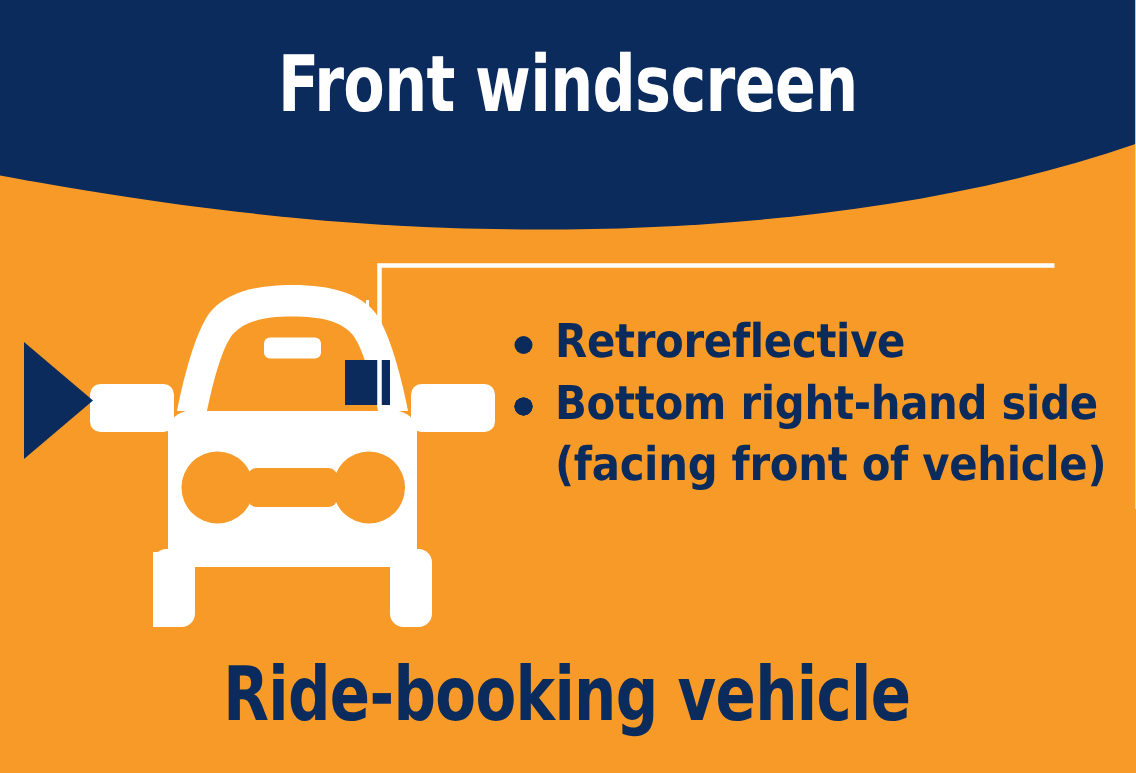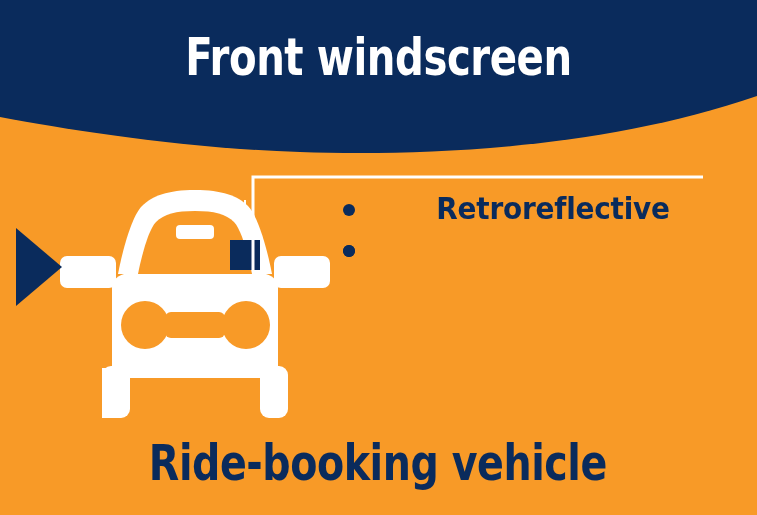--- a/index.html
+++ b/index.html
@@ -77,27 +77,26 @@
     width: 460px;
     height: 110px;
     z-index: 5;
     pointer-events: none;
   }
 
   
   .bullets {
     position: absolute;
     left: 336px;
-    top: 188px;
+    top: 208px;
     width: 400px;
     z-index: 4;
     margin: 0;
     padding: 0;
     list-style: none;
-    text-align: center;
   }
   .bullet-item {
     position: relative;
     padding-left: 34px;
     color: #0A2B5C;
     font-family: "Liberation Sans Narrow", "DejaVu Sans Condensed", "Liberation Sans", sans-serif;
     font-weight: bold;
     font-size: 31px;
     line-height: 41px;
     letter-spacing: -0.2px;
@@ -213,17 +212,22 @@
     <li class="bullet-item">
       <span class="dot"></span>
       <span>Retroreflective</span>
     </li>
     <li class="bullet-item">
       <span class="dot"></span>
     </li>
     <li class="bullet-item">
       <span class="dot"></span>
     </li>
+    <li class="bullet-item">
+      <span class="dot"></span>
+      <span>Bottom right-hand side</span>
+      <span class="sub-line">(facing front of vehicle)</span>
+    </li>
   </ul>
 
   <div class="caption">Ride-booking vehicle</div>
 
 </div>
 
 </body></html>

